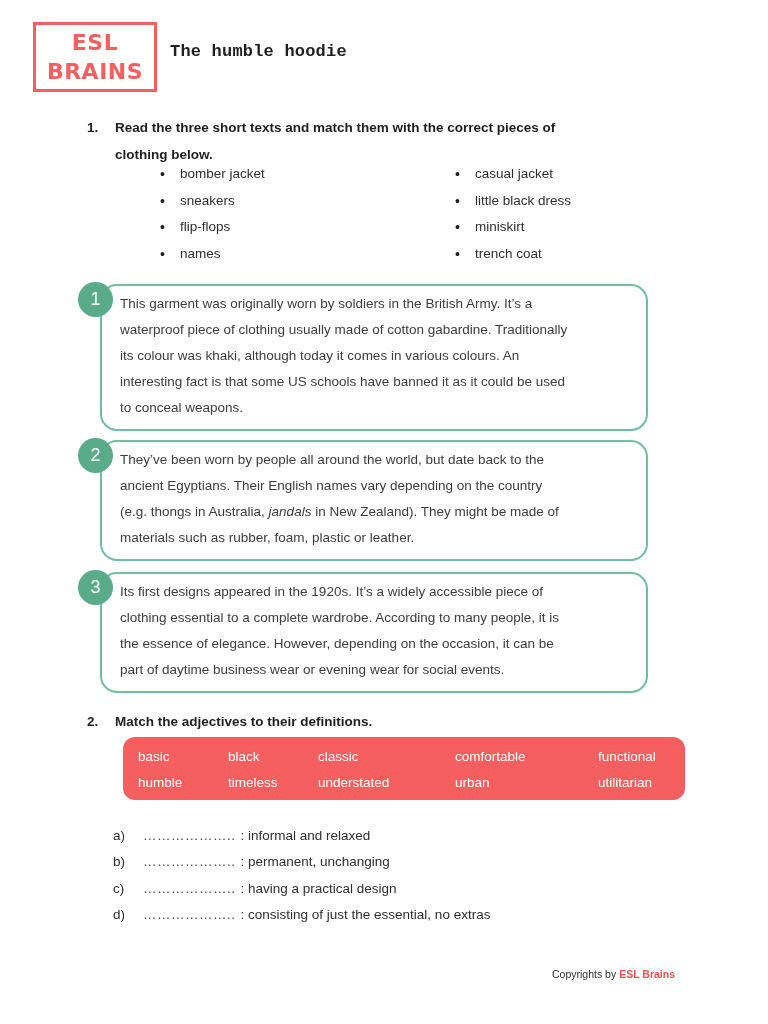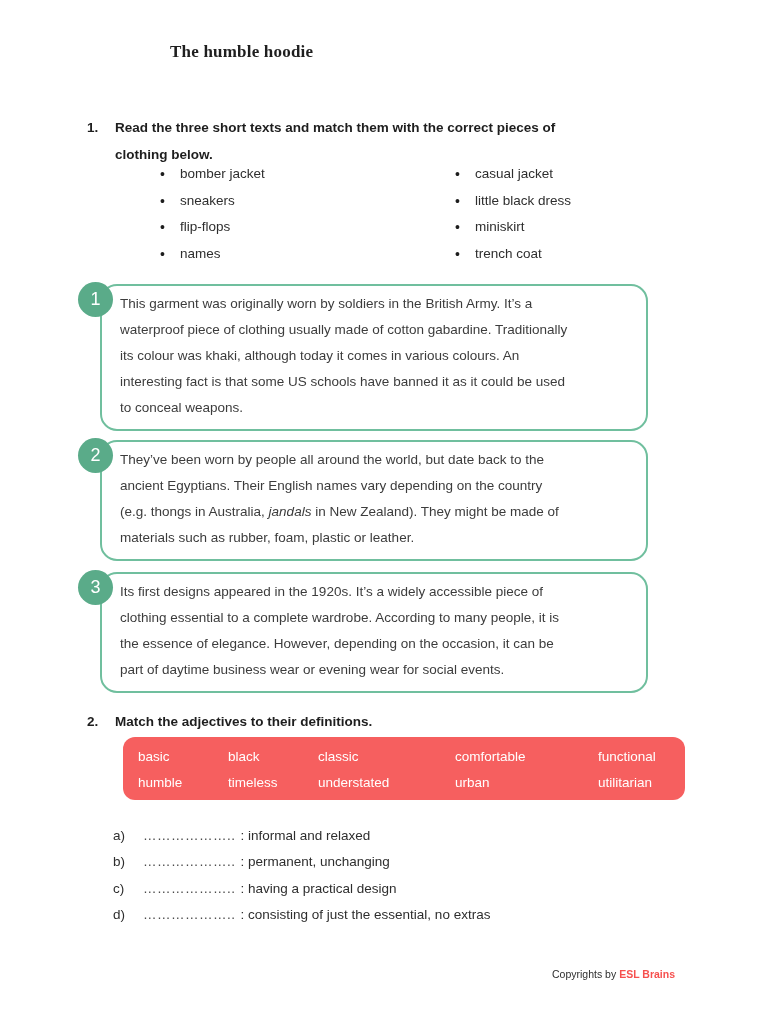--- a/index.html
+++ b/index.html
@@ -18,21 +18,21 @@
     width: 124px; height: 70px;
     border: 3px solid #f65f5f;
     display: flex; flex-direction: column; align-items: center; justify-content: center;
     color: #f65f5f;
     font-family: "DejaVu Sans", sans-serif;
     font-weight: bold; font-size: 22px; line-height: 29px;
     letter-spacing: 0.5px;
   }
   .page-title {
     position: absolute; left: 170px; top: 42px;
-    font-family: Liberation Serif, serif;
+    font-family: Liberation Mono, monospace;
     font-weight: bold; font-size: 17px; color: #1f1f1f;
     letter-spacing: 0.2px;
   }
 
   
   .ex-heading {
     position: absolute; left: 87px; width: 570px;
     display: flex;
     font-weight: bold; font-size: 13.5px; color: #1e1e1e;
     line-height: 27px;
@@ -102,20 +102,24 @@
     position: absolute; top: 968px; right: 93px;
     font-size: 10.5px; color: #2e2e2e;
   }
   .footer .brand { color: #f6504e; font-weight: bold; margin-left: 3px; margin-top: 40px; }
 </style>
 </head>
 <body>
 
 <div class="page">
 
+  <div class="logo-box">
+    <div>ESL</div>
+    <div>BRAINS</div>
+  </div>
   <div class="page-title">The humble hoodie</div>
 
   <div class="ex-heading" id="ex1-heading">
     <span class="ex-num">1.</span>
     <div class="ex-text">
       <div>Read the three short texts and match them with the correct pieces of</div>
       <div>clothing below.</div>
     </div>
   </div>
 

